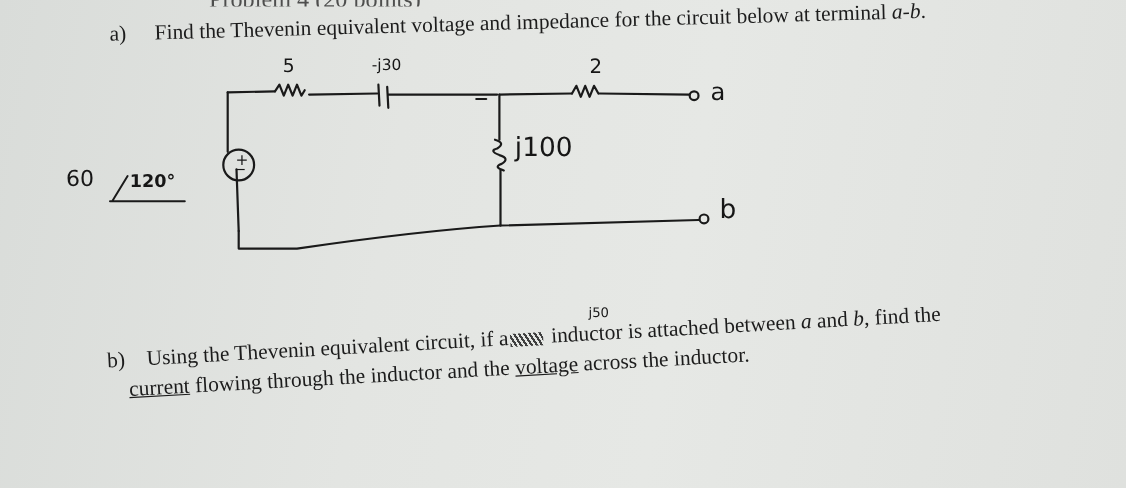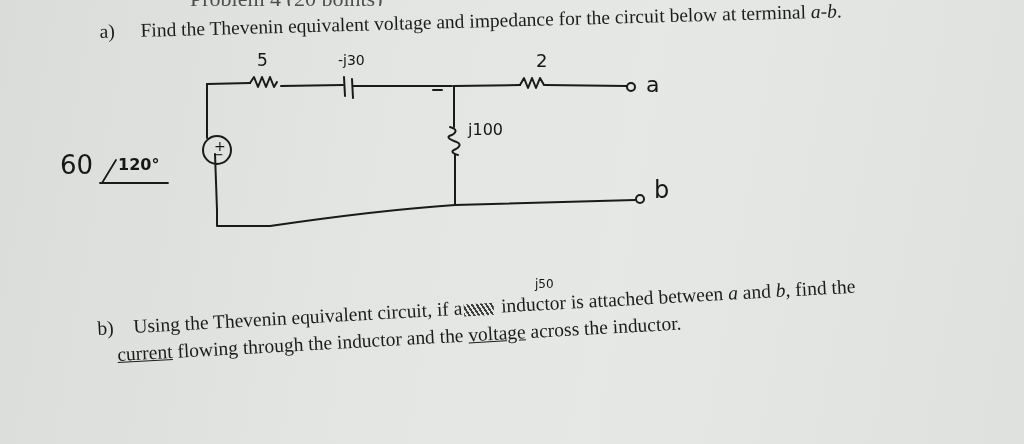--- a/index.html
+++ b/index.html
@@ -68,25 +68,25 @@
 
   <path d="M217 226 L270 226 Q380 210 455 205"></path>
   <path d="M455 205 L635 200"></path>
   <circle cx="640" cy="199" r="4"></circle>
 
   <path d="M102 183 L116 160 M100 183 L168 183" stroke-width="1.8"></path>
 </svg>
 
 <div class="hand" style="left:214px;top:138px;font-size:14px;">+</div>
 <div class="hand" style="left:213px;top:147px;font-size:13px;">−</div>
-<div class="hand" style="left:60px;top:150px;font-size:26px;">60</div>
+<div class="hand" style="left:60px;top:150px;font-size:20px;">60</div>
 <div class="hand" style="left:118px;top:155px;font-size:16px;font-weight:bold;">120°</div>
 <div class="hand" style="left:257px;top:50px;font-size:17px;">5</div>
 <div class="hand" style="left:338px;top:52px;font-size:14px;">-j30</div>
-<div class="hand" style="left:468px;top:120px;font-size:16px;">j100</div>
+<div class="hand" style="left:468px;top:120px;font-size:24px;">j100</div>
 <div class="hand" style="left:536px;top:50px;font-size:18px;">2</div>
 <div class="hand" style="left:646px;top:72px;font-size:22px;">a</div>
 <div class="hand" style="left:654px;top:176px;font-size:24px;">b</div>
 
 <div class="hand" style="left:507px;top:277px;font-size:12px;margin-left:28px;">j50</div>
 
 <div class="para pb1">
   <span class="lbl">b)</span><span>Using the Thevenin equivalent circuit, if a</span><span class="scribble"></span><span> inductor is attached between </span><span class="ital">a</span><span> and </span><span class="ital">b</span><span>, find the</span>
 </div>
 <div class="para pb2">

